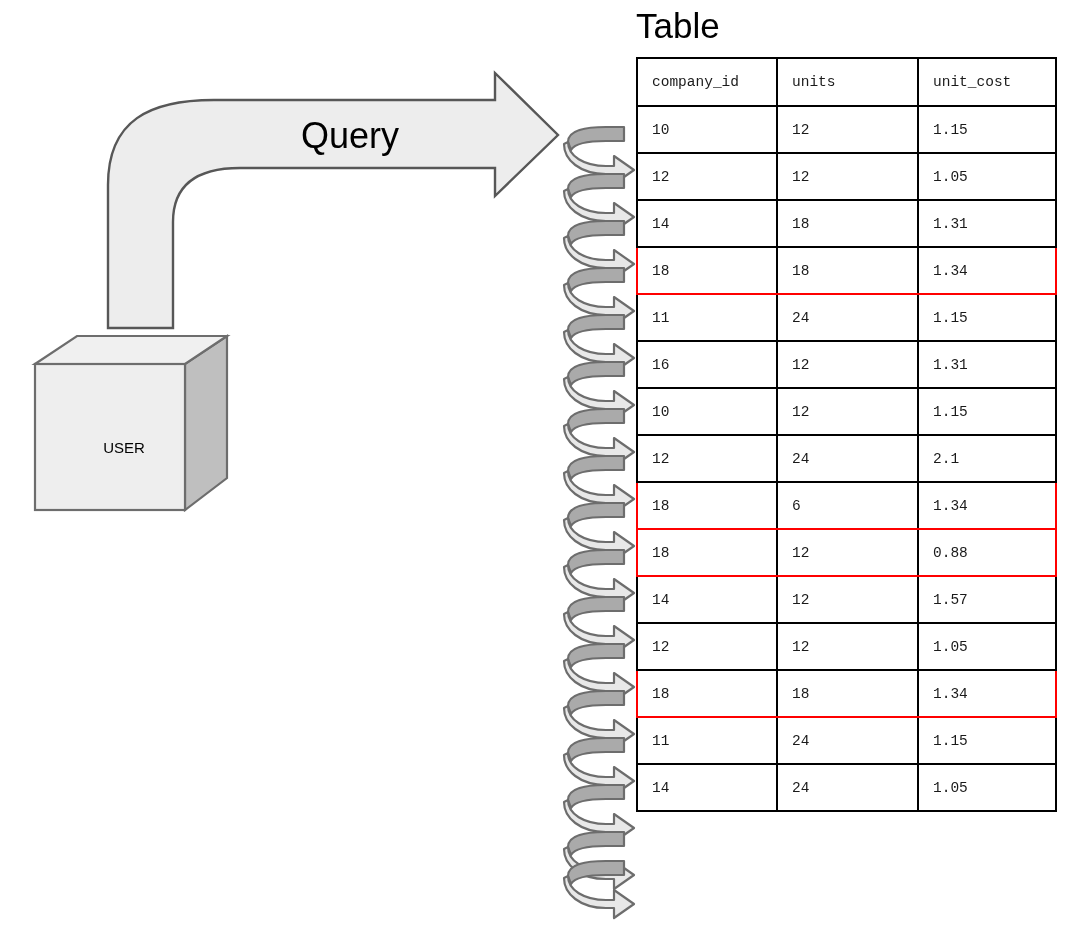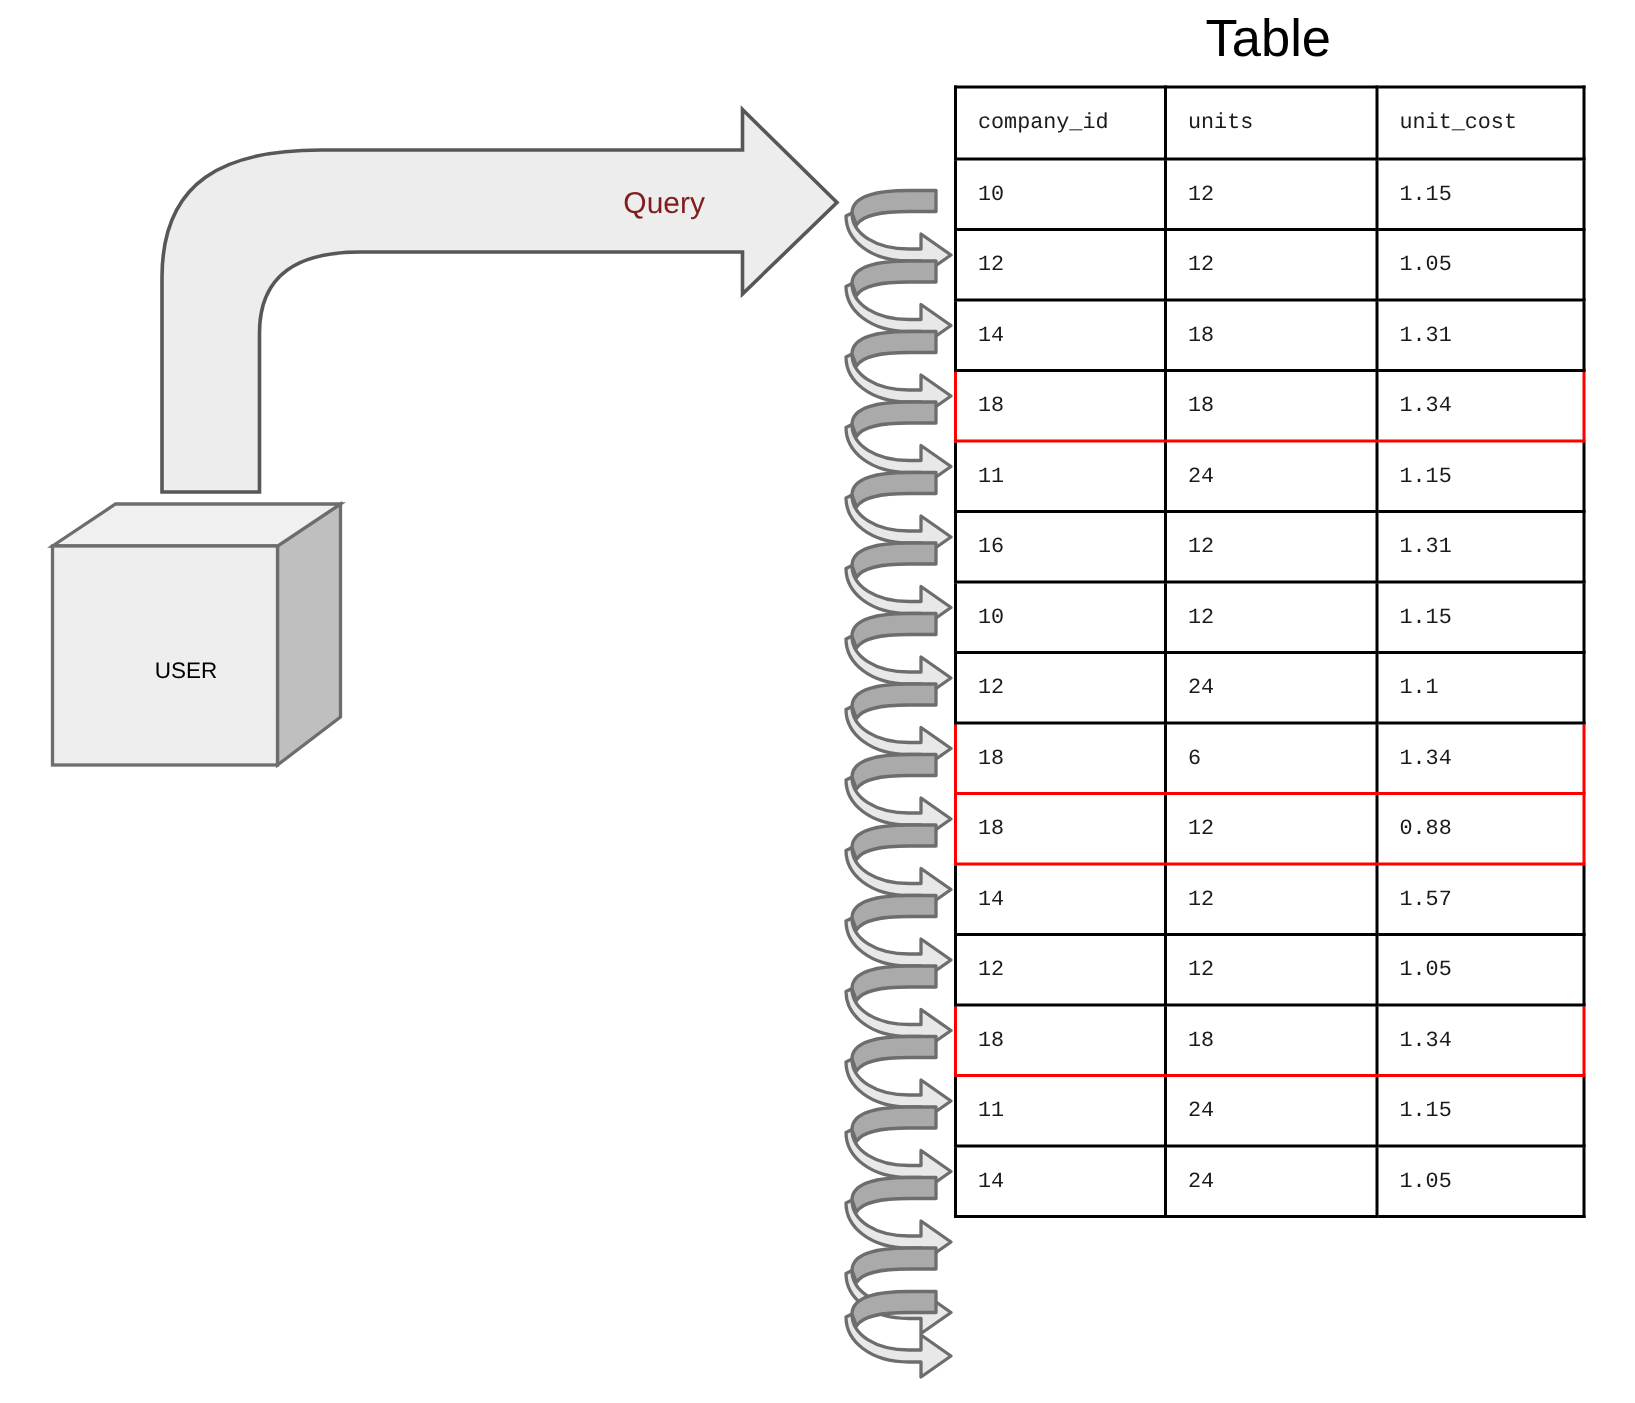--- a/index.html
+++ b/index.html
@@ -24,39 +24,38 @@
     width: 1090px;
     height: 935px;
   }
 
   
   .diagram-title {
     position: absolute;
     left: 636px;
     top: 4px;
     width: 419px;
-    text-align: center;
     font-family: "Liberation Sans", sans-serif;
     font-size: 35px;
     line-height: 44px;
     color: #000000;
     white-space: nowrap;
   }
 
   
   .query-label {
     position: absolute;
     left: 230px;
     top: 118px;
     width: 240px;
-    text-align: right;
+    text-align: center;
     font-family: "Liberation Sans", sans-serif;
-    font-size: 20px;
+    font-size: 36px;
     line-height: 36px;
-    color: #7f1d1d;
+    color: #000000;
     white-space: nowrap;
   }
 
   
   .user-label {
     position: absolute;
     left: 36px;
     top: 438px;
     width: 176px;
     text-align: center;
@@ -285,21 +284,21 @@
         <td>1.31</td>
       </tr>
       <tr>
         <td>10</td>
         <td>12</td>
         <td>1.15</td>
       </tr>
       <tr>
         <td>12</td>
         <td>24</td>
-        <td>1.1</td>
+        <td>2.1</td>
       </tr>
       <tr class="hl">
         <td>18</td>
         <td>6</td>
         <td>1.34</td>
       </tr>
       <tr class="hl">
         <td>18</td>
         <td>12</td>
         <td>0.88</td>

